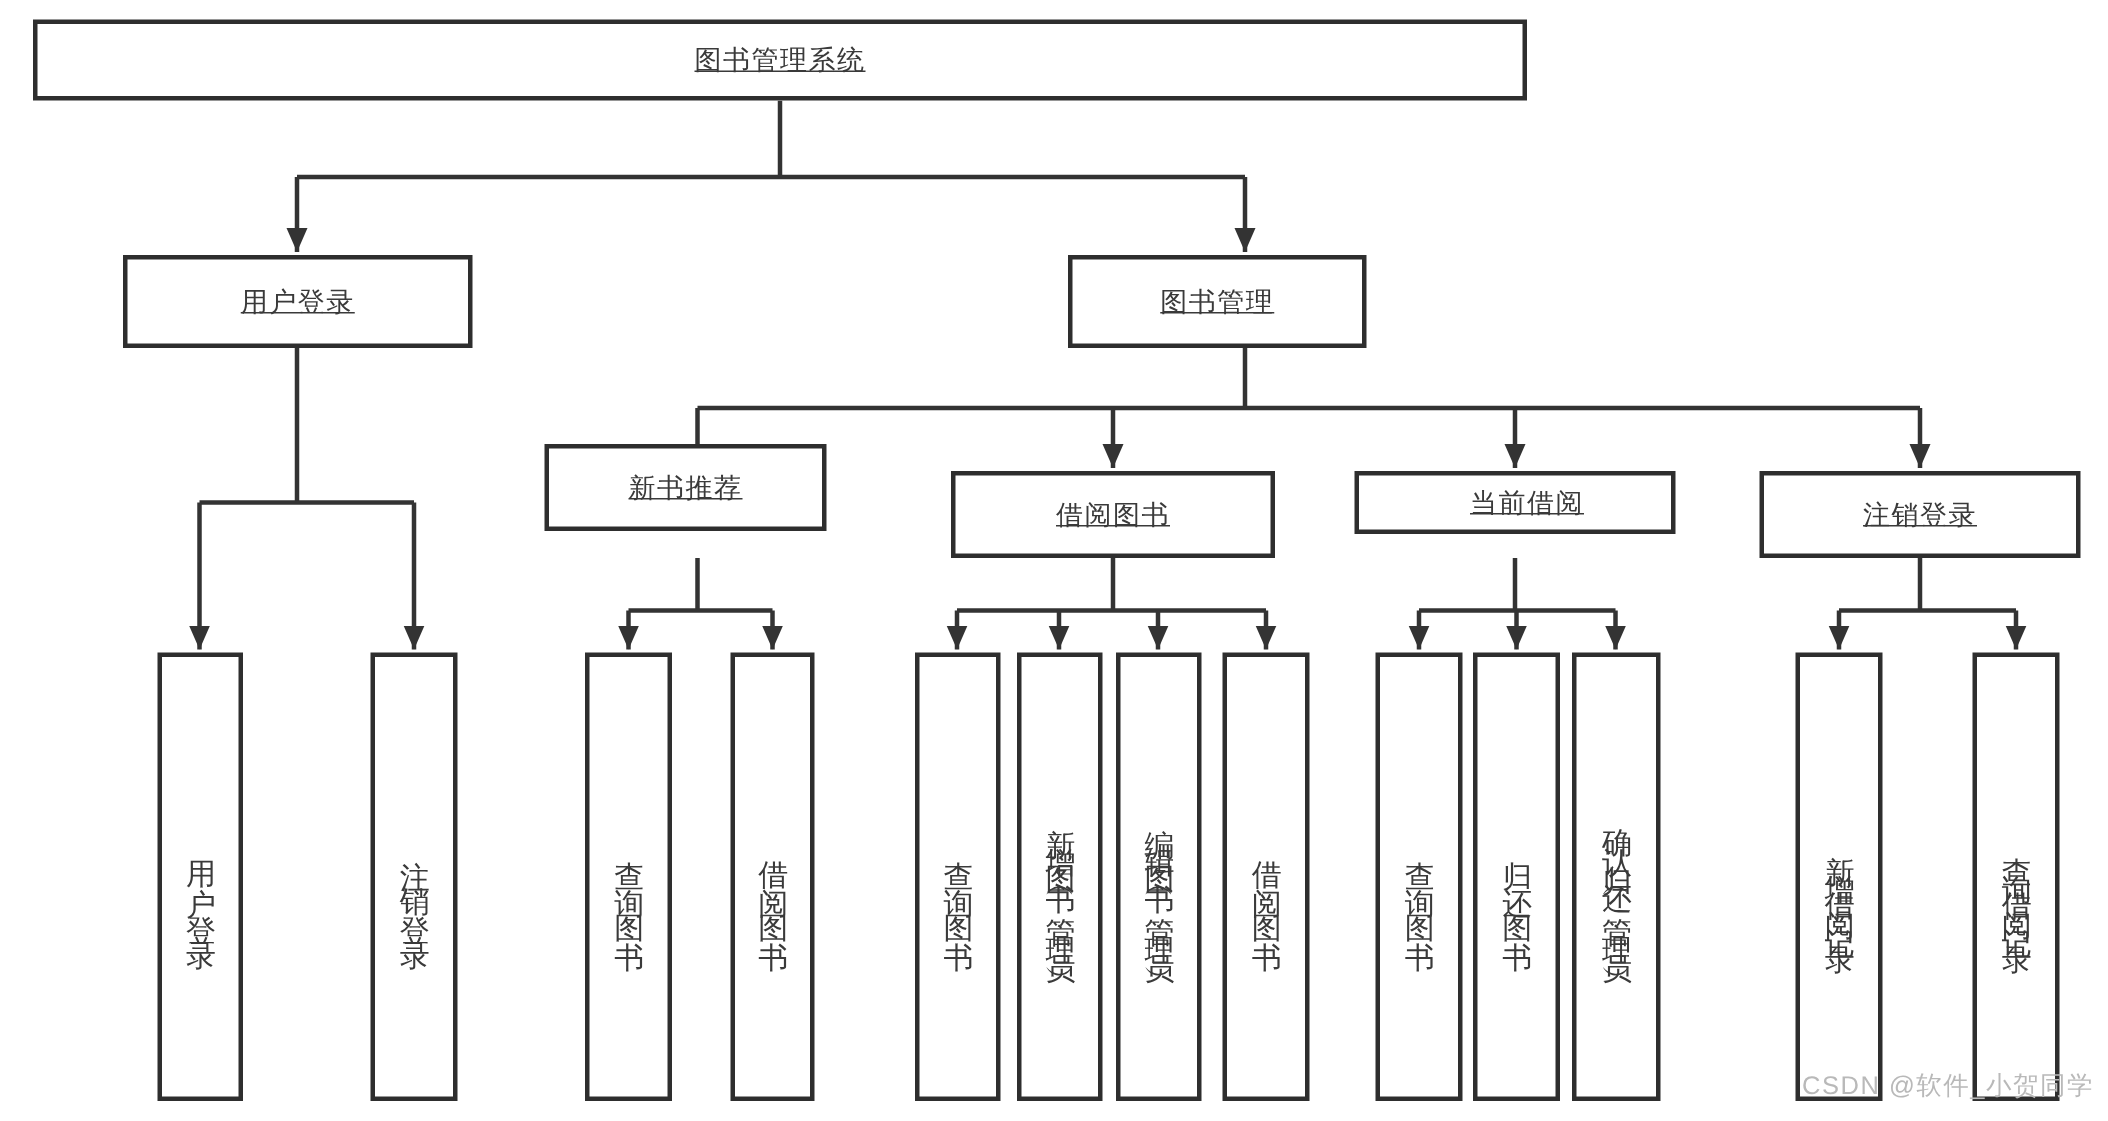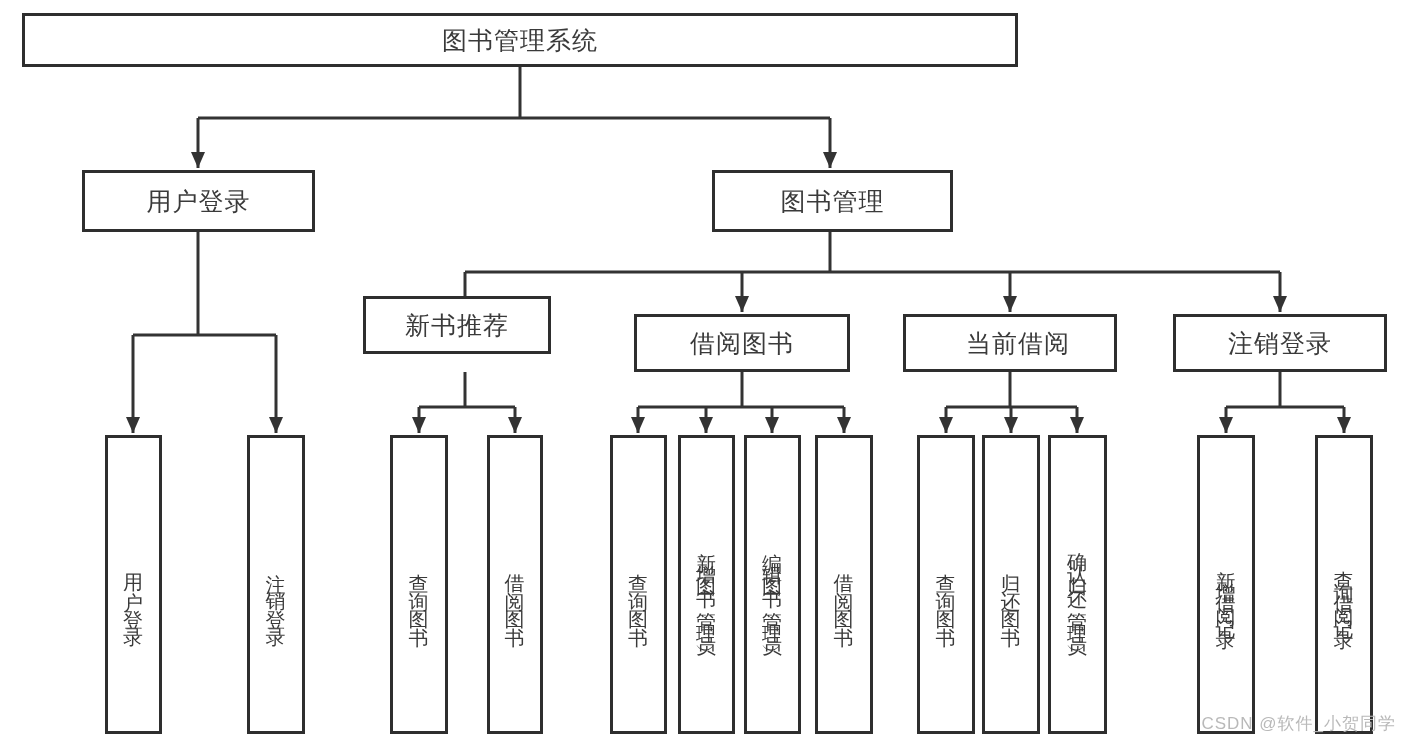--- a/index.html
+++ b/index.html
@@ -17,21 +17,21 @@
   .c-line { stroke: var(--line, #333333); stroke-width: 3; fill: none; }
   .arrowhead { fill: var(--line, #333333); stroke: none; }
   .node {
     position: absolute;
     box-sizing: border-box;
     border: 3px solid var(--box_border, #2e2e2e);
     background: var(--background, #ffffff);
     display: flex; align-items: center; justify-content: center;
     color: var(--text, #3a3a3a);
   }
-  .h-node { font-size: 25px; letter-spacing: 1px; }
+  .h-node { font-size: 18px; letter-spacing: 1px; text-decoration: underline; }
   .v-node span {
     writing-mode: vertical-rl;
     text-orientation: mixed;
     font-size: 20px;
     line-height: 1;
     white-space: nowrap;
   }
   .v-short span { letter-spacing: 18px; margin-top: 18px; }
   .v-long  span { letter-spacing: 12px; margin-top: 12px; }
   .watermark {
@@ -109,33 +109,33 @@
 </svg>
 
 <div class="node h-node" style="left:22px; top:13px; width:996px; height:54px;">
   <span>图书管理系统</span>
 </div>
 
 <div class="node h-node" style="left:82px; top:170px; width:233px; height:62px;">
   <span>用户登录</span>
 </div>
 
-<div class="node h-node" style="left:712px; top:170px; width:241px; height:62px;">
+<div class="node h-node" style="left:712px; top:170px; width:199px; height:62px;">
   <span>图书管理</span>
 </div>
 
 <div class="node h-node" style="left:363px; top:296px; width:188px; height:58px;">
   <span>新书推荐</span>
 </div>
 
 <div class="node h-node" style="left:634px; top:314px; width:216px; height:58px;">
   <span>借阅图书</span>
 </div>
 
-<div class="node h-node" style="left:903px; top:314px; width:214px; height:58px;padding-left:16px;">
+<div class="node h-node" style="left:903px; top:314px; width:214px; height:42px;padding-left:16px;">
   <span>当前借阅</span>
 </div>
 
 <div class="node h-node" style="left:1173px; top:314px; width:214px; height:58px;">
   <span>注销登录</span>
 </div>
 
 <div class="node v-node v-short" style="left:105px; top:435px; width:57px; height:299px;">
   <span>用户登录</span>
 </div>

